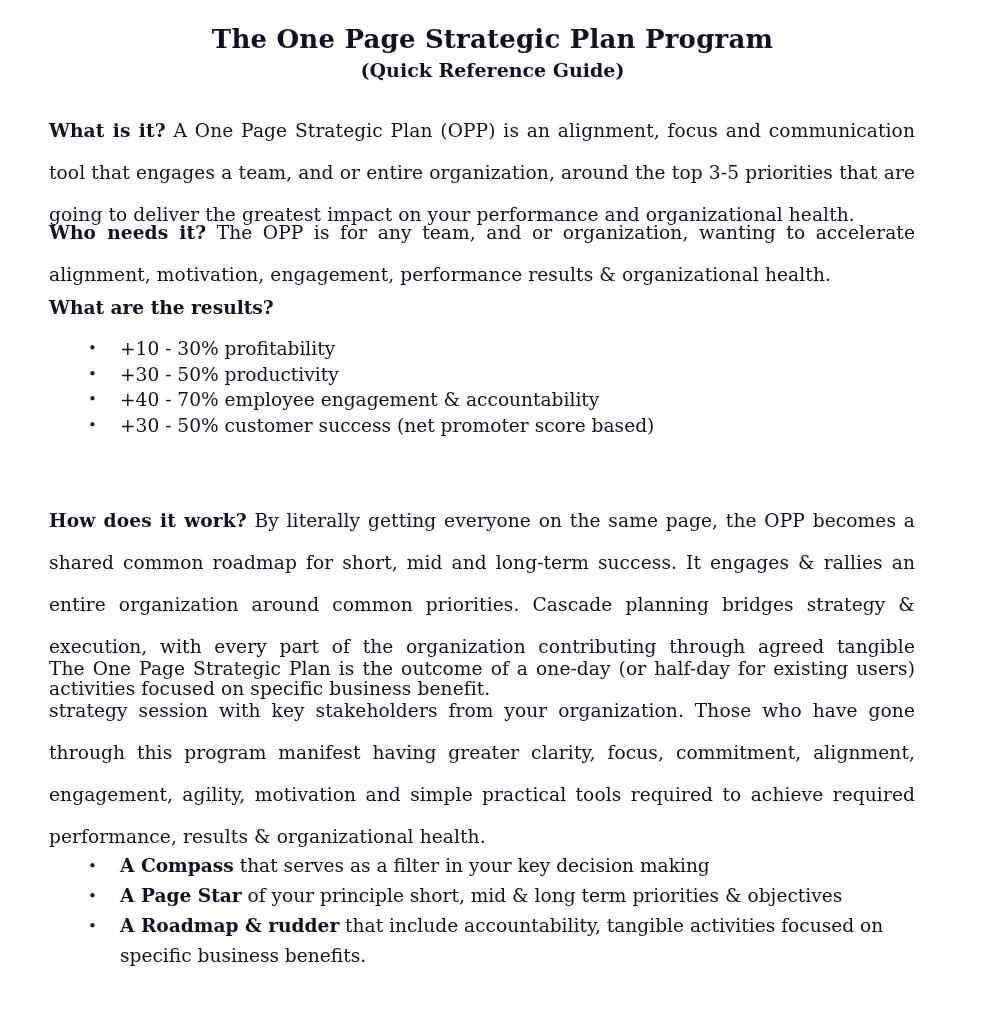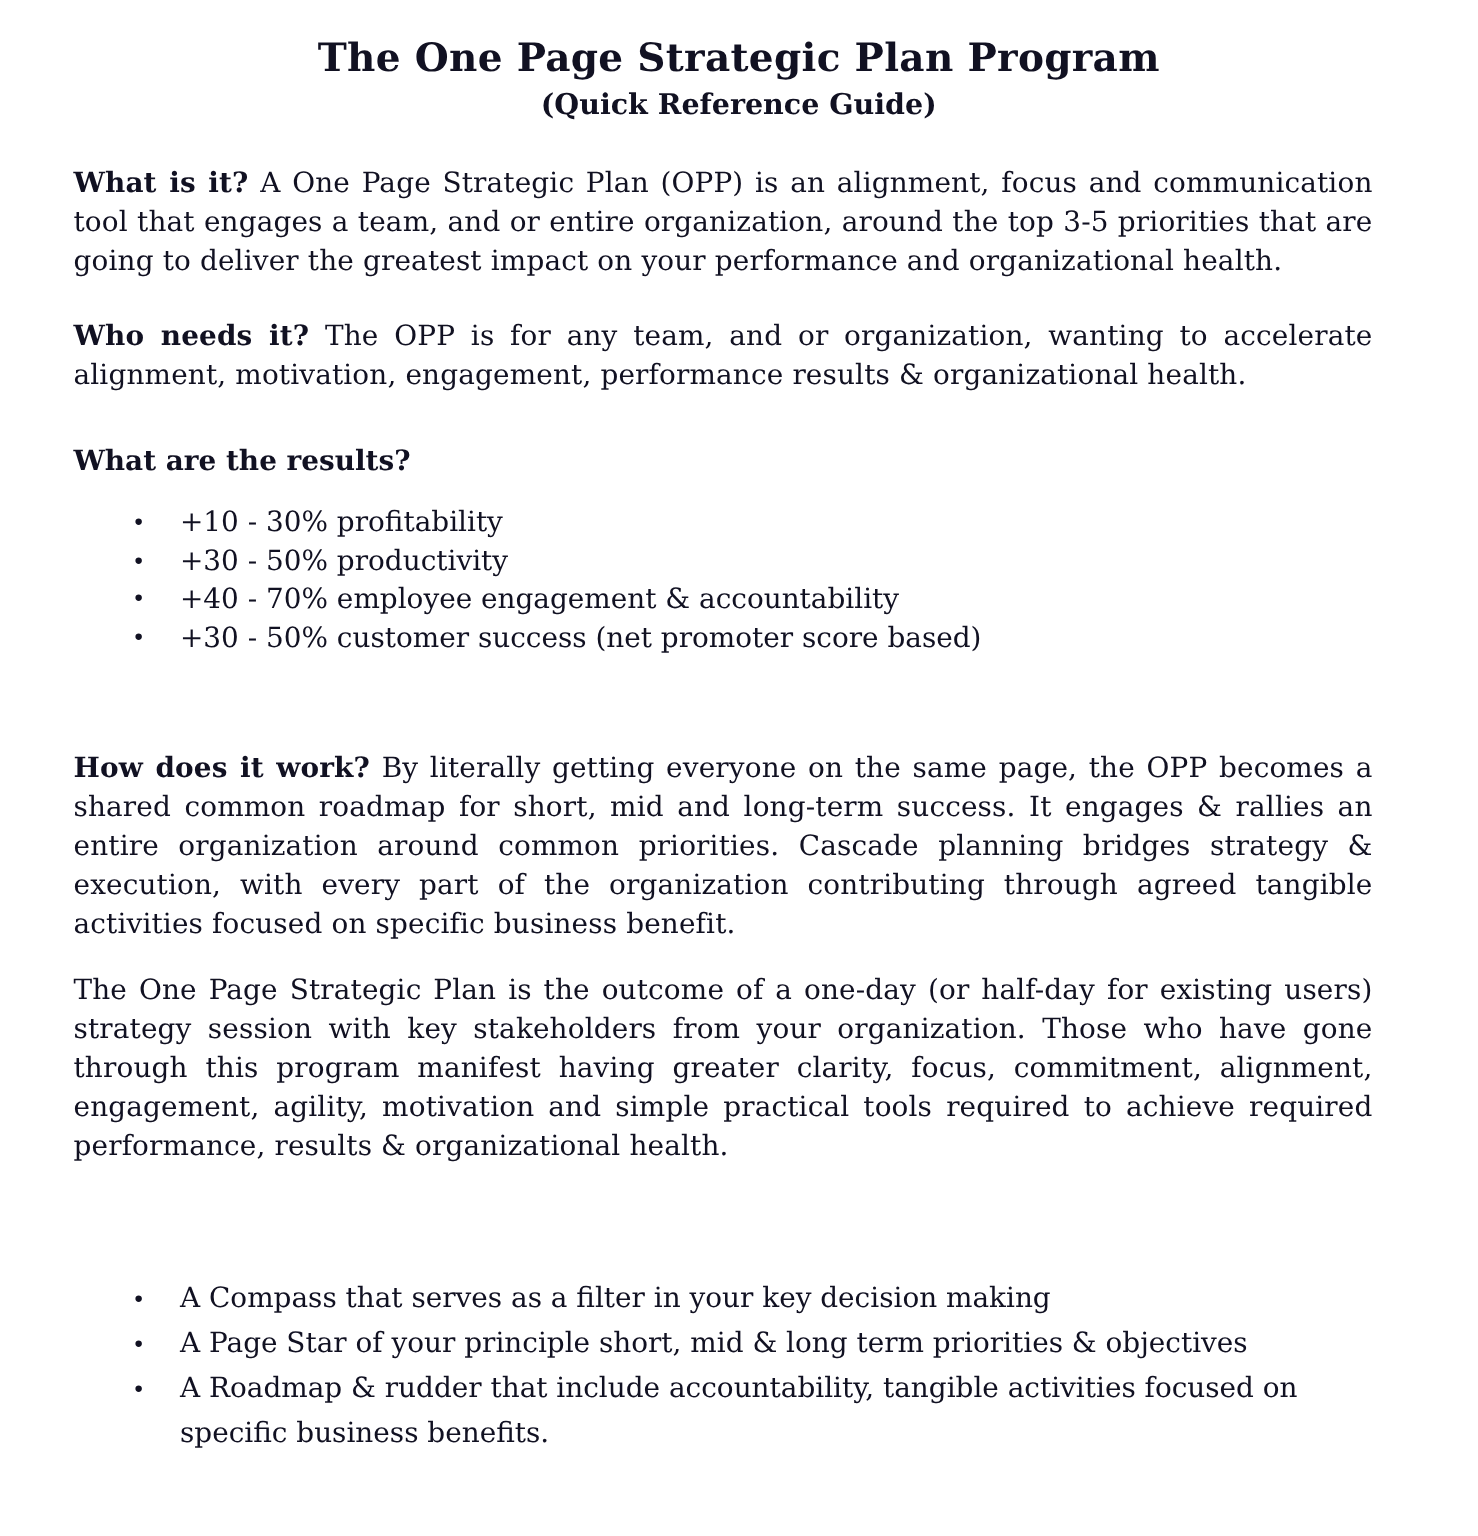--- a/index.html
+++ b/index.html
@@ -37,21 +37,21 @@
   .body-block {
     position: absolute;
     left: 49px;
     right: 70px;
     width: 866px;
   }
   .para {
     text-align: justify;
     text-justify: inter-word;
     font-size: 18.6px;
-    line-height: 26px;
+    line-height: 42px;
     margin: 0;
     letter-spacing: 0.1px;
   }
   .lead {
     font-weight: bold;
   }
   .heading {
     font-weight: bold;
     font-size: 18.6px;
     line-height: 30px;
@@ -79,21 +79,21 @@
     line-height: 25.5px;
   }
   ul.bullets.attributes > li {
     line-height: 30px;
     padding-left: 71px;
   }
   ul.bullets.attributes > li::before {
     line-height: 30px;
   }
   .bold {
-    font-weight: normal;
+    font-weight: bold;
   }
   .link-underline {
     text-decoration-color: #2222bb;
     text-decoration-thickness: 2px;
     text-underline-offset: 2px;
   }
 </style>
 </head>
 <body>
 

